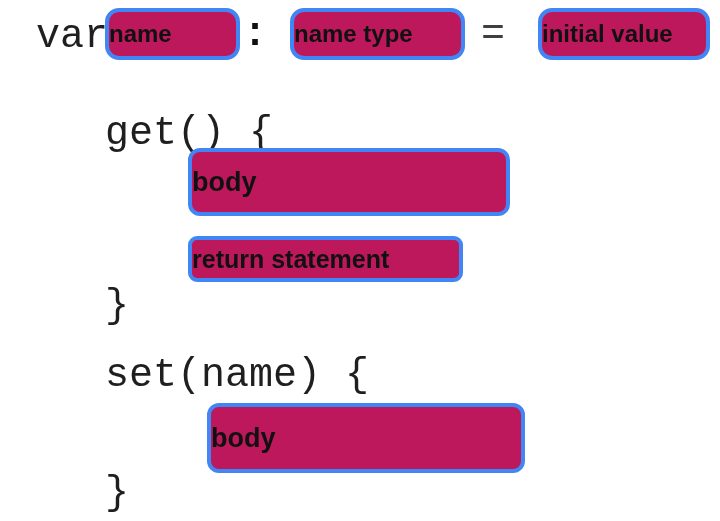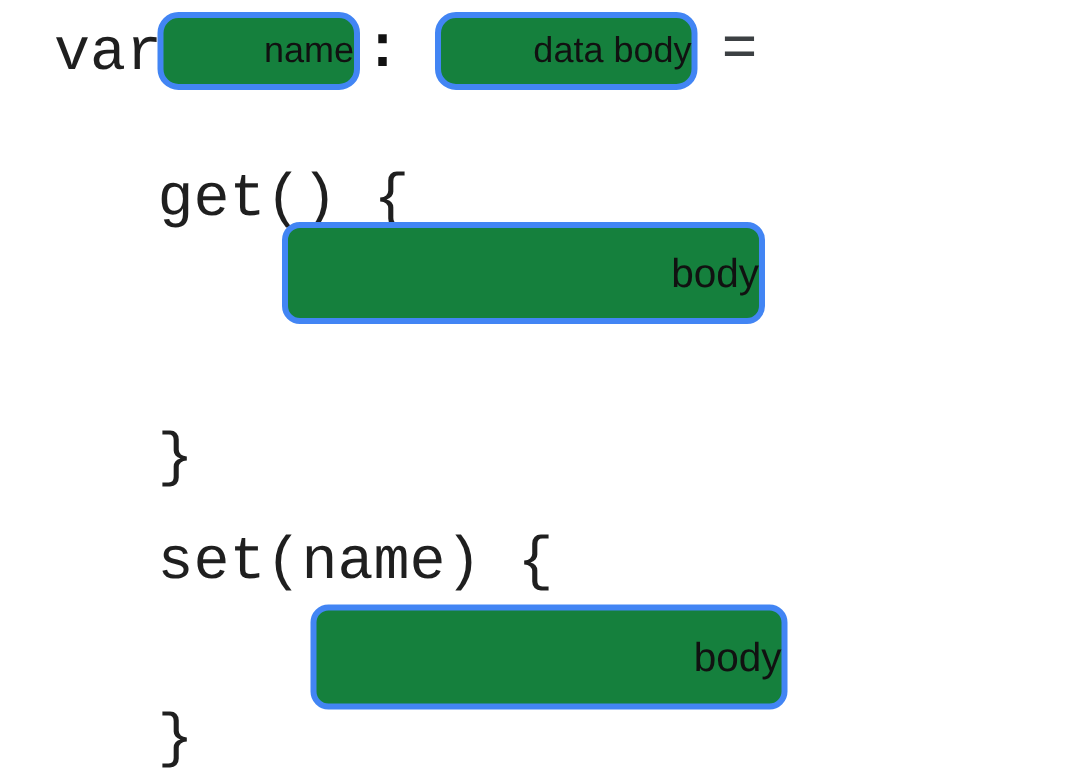--- a/index.html
+++ b/index.html
@@ -16,27 +16,27 @@
     position: absolute;
     font-family: "Liberation Mono", monospace;
     font-size: 40px;
     line-height: 40px;
     color: var(--ink);
     white-space: pre;
     letter-spacing: 0px;
   }
   .pill {
     position: absolute;
-    background: #15803d;
+    background: #be185d;
     border: 4px solid var(--accent);
     display: flex;
     align-items: center;
-    justify-content: flex-end;
+    justify-content: flex-start;
     font-family: "Liberation Sans", sans-serif;
-    font-weight: 400;
+    font-weight: 700;
     color: #111111;
   }
   .pill .lbl { white-space: nowrap; }
 
   
   .kw-var        { left: 8px;   top: 17px; margin-left: 28px; }
   .box-name      { left: 105px; top: 8px;  width: 135px; height: 52px; border-radius: 14px; font-size: 24px; }
   .colon         { position: absolute; left: 243px; top: 8px; height: 52px; display: flex; align-items: center;
                    font-family: "Liberation Mono", monospace; font-weight: 700; font-size: 40px; color: #111111; }
   .box-datatype  { left: 290px; top: 8px;  width: 175px; height: 52px; border-radius: 14px; font-size: 24px; }
@@ -62,32 +62,38 @@
 
   <span class="code kw-var">var</span>
 
   <div class="pill box-name">
     <span class="lbl">name</span>
   </div>
 
   <span class="colon">:</span>
 
   <div class="pill box-datatype">
-    <span class="lbl">data body</span>
+    <span class="lbl">name type</span>
   </div>
 
   <span class="equals">=</span>
 
+  <div class="pill box-initial">
+    <span class="lbl">initial value</span>
+  </div>
 
   <span class="code code-get">get() {</span>
 
   <div class="pill box-getbody">
     <span class="lbl">body</span>
   </div>
 
+  <div class="pill box-return">
+    <span class="lbl">return statement</span>
+  </div>
 
   <span class="code brace-get">}</span>
 
   <span class="code code-set">set(name) {</span>
 
   <div class="pill box-setbody">
     <span class="lbl">body</span>
   </div>
 
   <span class="code brace-set">}</span>

